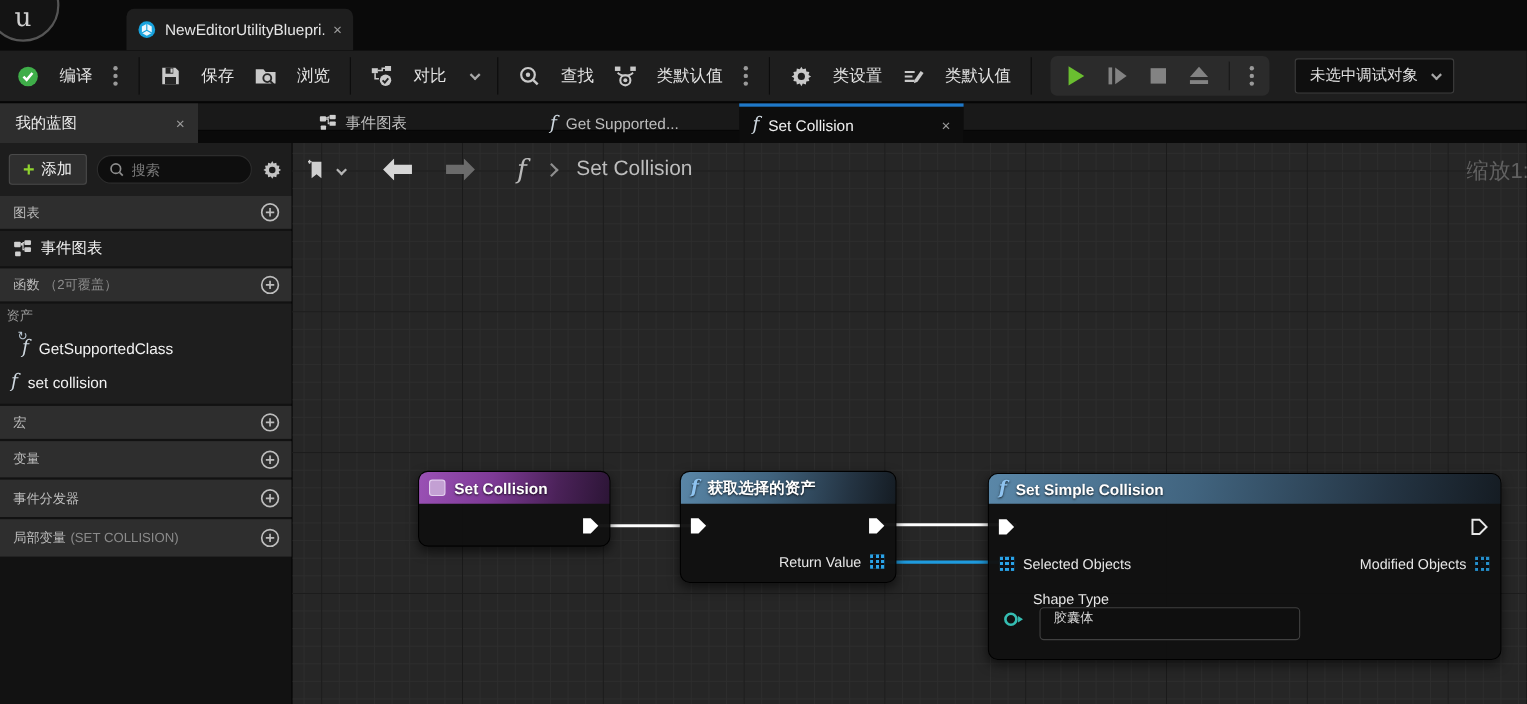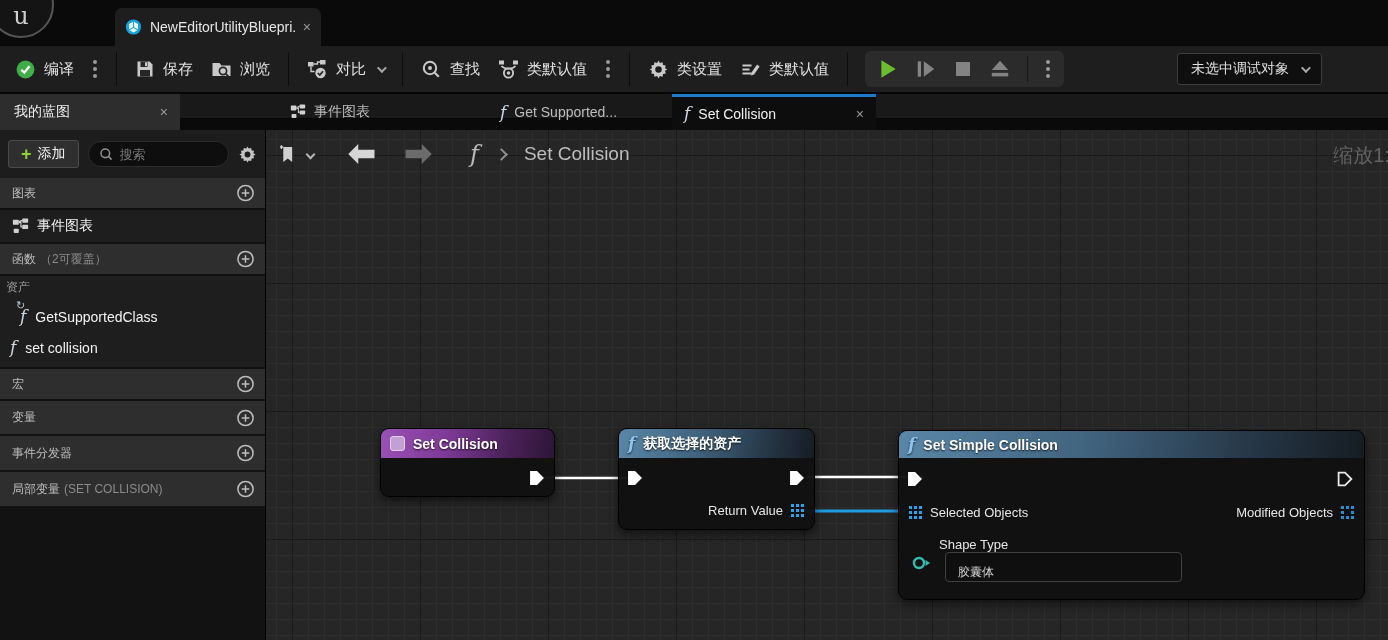--- a/index.html
+++ b/index.html
@@ -13,21 +13,21 @@
     background:#141414;border:2px solid #555;display:flex;align-items:flex-end;justify-content:center;
     color:#cfcfcf;font-size:24px;font-family:"DejaVu Serif",serif;padding-bottom:6px;}
   .wintab{position:absolute;left:115px;top:8px;width:206px;height:38px;background:#1e1e1e;
     border-radius:7px 7px 0 0;display:flex;align-items:center;gap:8px;padding:0 10px;}
   .wintab .title{font-size:14px;color:#e6e6e6;white-space:nowrap;overflow:hidden;}
   .closex{color:#9a9a9a;font-size:14px;cursor:pointer;}
 
   
   .toolbar{position:absolute;left:0;top:46px;width:100%;height:48px;background:#1e1e1e;
     border-bottom:2px solid #060606;display:flex;align-items:center;padding:0 6px;}
-  .tbtn{display:flex;align-items:center;gap:8px;padding:6px 9px;font-size:15px;color:#e2e2e2;
+  .tbtn{display:flex;align-items:center;gap:18px;padding:6px 9px;font-size:15px;color:#e2e2e2;
     white-space:nowrap;cursor:pointer;border-radius:3px;}
   .tbtn svg{flex:0 0 auto;}
   .tdiv{width:1px;height:34px;background:#0c0c0c;margin:0 9px;flex:0 0 auto;}
   .vdots{width:4px;height:4px;border-radius:50%;background:#9a9a9a;
     box-shadow:0 -7px 0 #9a9a9a,0 7px 0 #9a9a9a;margin:0 10px;flex:0 0 auto;cursor:pointer;}
   .chev{width:7px;height:7px;border-right:2px solid #a8a8a8;border-bottom:2px solid #a8a8a8;
     transform:rotate(45deg) translateY(-2px);display:inline-block;margin-left:3px;}
   .playgroup{display:flex;align-items:center;gap:16px;background:#2b2b2b;border-radius:6px;
     padding:5px 12px;margin-left:8px;}
   .playgroup .vdots{margin:0 2px;}
@@ -101,21 +101,21 @@
   .gridpin{position:relative;width:13px;height:13px;background-color:#2aa3e8;flex:0 0 auto;
     background-image:repeating-linear-gradient(0deg,transparent 0 3px,#0d1117 3px 5px),
                      repeating-linear-gradient(90deg,transparent 0 3px,#0d1117 3px 5px);}
   .gridpin.hollow{filter:brightness(.88);}
   .gridpin.hollow::after{content:"";position:absolute;left:5px;top:5px;width:3px;height:3px;background:#0d1117;}
   .pinlabel{font-size:13px;color:#e6e6e6;}
   .pinrow{position:absolute;left:0;width:100%;display:flex;align-items:center;
     justify-content:space-between;padding:0 10px;gap:8px;}
   .pingroup{display:flex;align-items:center;gap:8px;}
   .shapedrop{position:absolute;background:#0f0f0f;border:1px solid #404040;border-radius:4px;
-    height:30px;display:flex;align-items:flex-end;padding:0 12px;font-size:12px;color:#d6d6d6;cursor:pointer;}
+    height:30px;display:flex;align-items:flex-start;padding:0 12px;font-size:12px;color:#d6d6d6;cursor:pointer;}
   .watermark{position:absolute;left:866px;top:414px;z-index:6;font-size:46px;font-weight:bold;color:#fff;
     white-space:nowrap;letter-spacing:1px;}
   svg{display:block;}
 </style>
 </head>
 <body>
 
 <div id="app">
 
   <div class="topbar">

